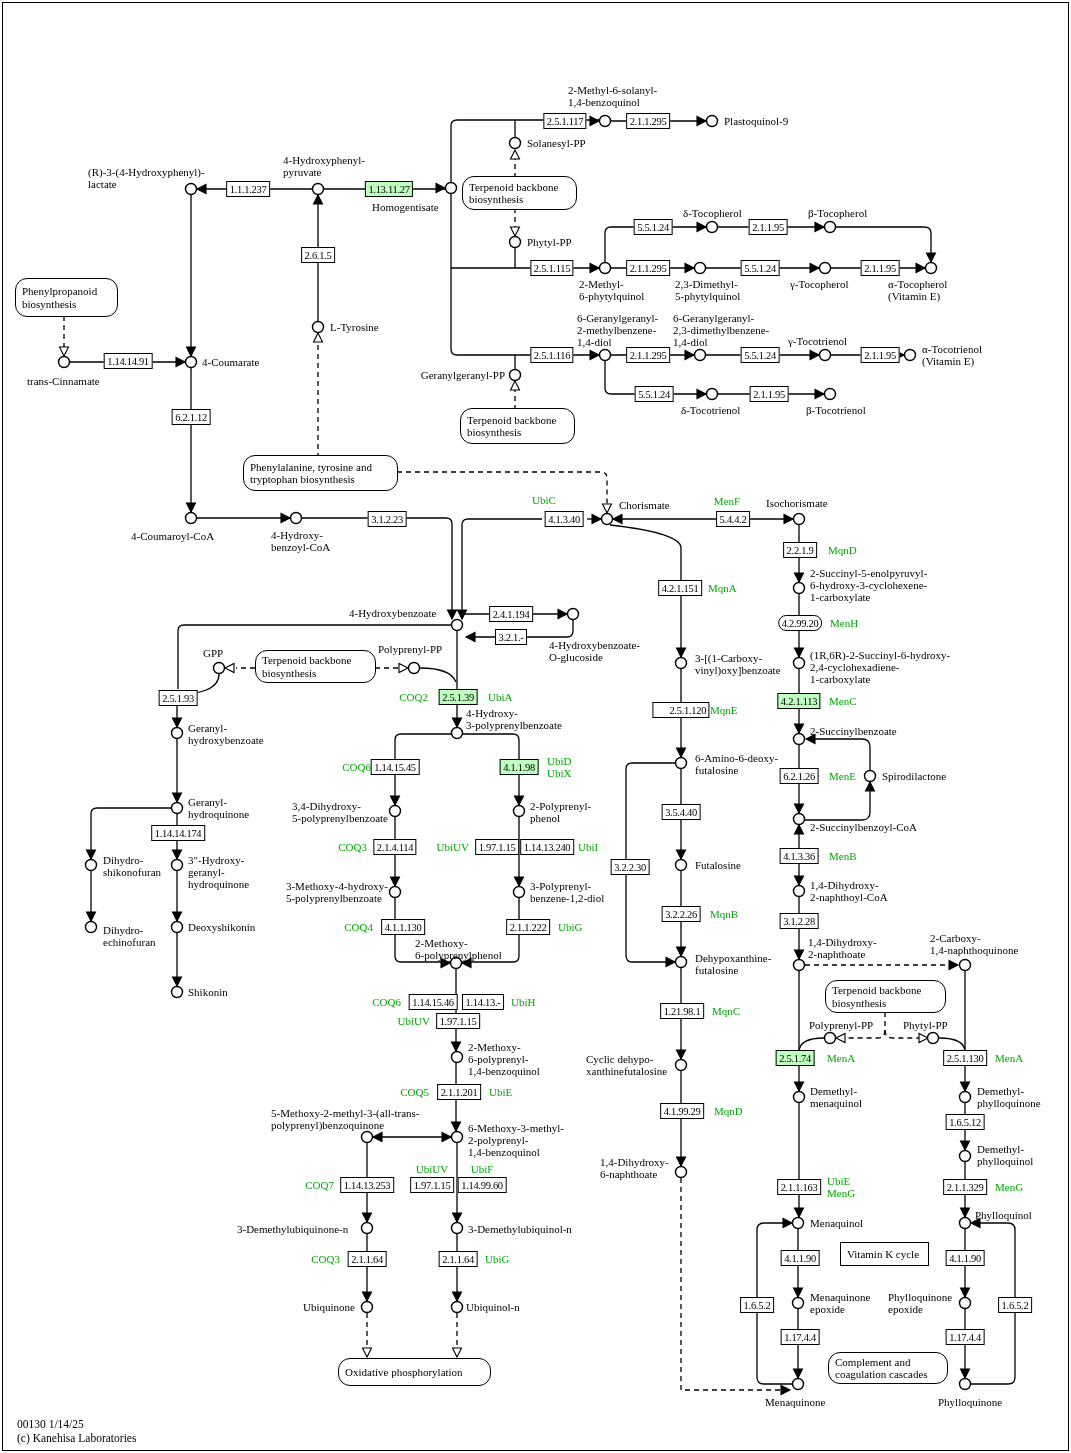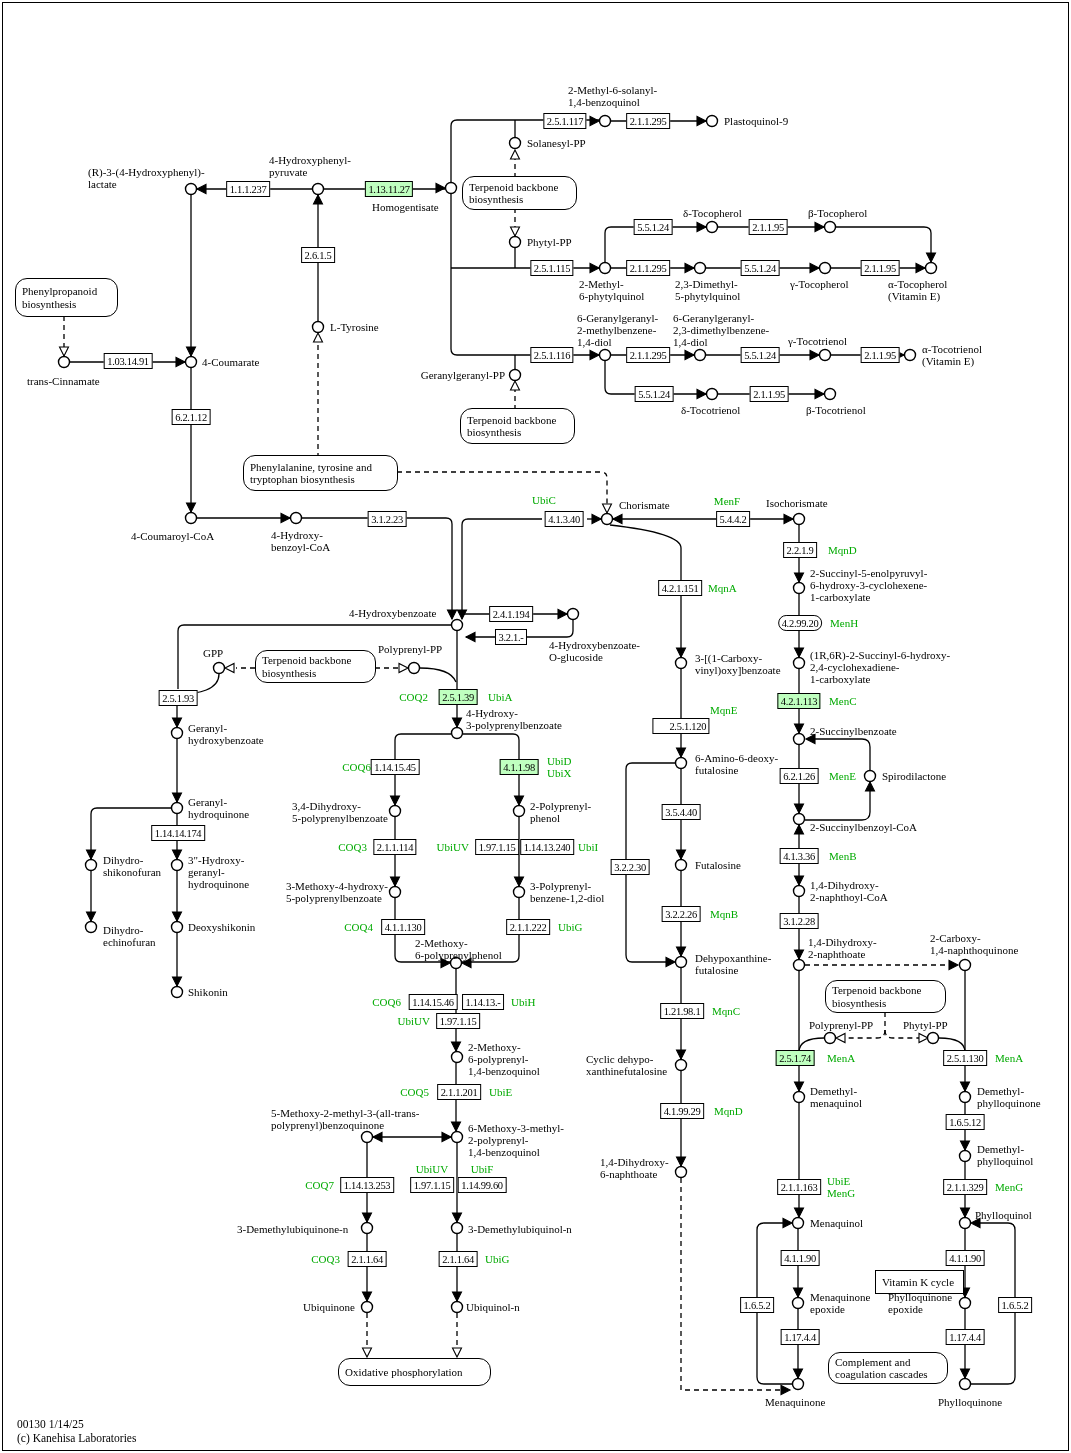--- a/index.html
+++ b/index.html
@@ -278,21 +278,21 @@
       <circle cx="965" cy="1223" r="5.5" fill="#fff" stroke="#000000" stroke-width="1.4"></circle>
       <circle cx="798" cy="1303" r="5.5" fill="#fff" stroke="#000000" stroke-width="1.4"></circle>
       <circle cx="965" cy="1303" r="5.5" fill="#fff" stroke="#000000" stroke-width="1.4"></circle>
       <circle cx="798" cy="1384" r="5.5" fill="#fff" stroke="#000000" stroke-width="1.4"></circle>
       <circle cx="965" cy="1384" r="5.5" fill="#fff" stroke="#000000" stroke-width="1.4"></circle>
     </svg>
   <div id="layers">
       <div class="ebox" style="left: 248px; top: 189px;">1.1.1.237</div>
       <div class="ebox green" style="left: 389px; top: 189px;">1.13.11.27</div>
       <div class="ebox" style="left: 318px; top: 255px;">2.6.1.5</div>
-      <div class="ebox" style="left: 128px; top: 361px;">1.03.14.91</div>
+      <div class="ebox" style="left: 128px; top: 361px;">1.14.14.91</div>
       <div class="ebox" style="left: 191px; top: 417px;">6.2.1.12</div>
       <div class="ebox" style="left: 565px; top: 121px;">2.5.1.117</div>
       <div class="ebox" style="left: 648px; top: 121px;">2.1.1.295</div>
       <div class="ebox" style="left: 653px; top: 227px;">5.5.1.24</div>
       <div class="ebox" style="left: 768px; top: 227px;">2.1.1.95</div>
       <div class="ebox" style="left: 552px; top: 268px;">2.5.1.115</div>
       <div class="ebox" style="left: 648px; top: 268px;">2.1.1.295</div>
       <div class="ebox" style="left: 760px; top: 268px;">5.5.1.24</div>
       <div class="ebox" style="left: 880px; top: 268px;">2.1.1.95</div>
       <div class="ebox" style="left: 552px; top: 355px;">2.5.1.116</div>
@@ -304,28 +304,28 @@
       <div class="ebox" style="left: 387px; top: 519px;">3.1.2.23</div>
       <div class="ebox" style="left: 564px; top: 519px;">4.1.3.40</div>
       <div class="ebox" style="left: 733px; top: 519px;">5.4.4.2</div>
       <div class="ebox" style="left: 800px; top: 550px;">2.2.1.9</div>
       <div class="ebox" style="left: 680px; top: 588px;">4.2.1.151</div>
       <div class="ebox" style="left: 800px; top: 623px; border-radius: 8px;">4.2.99.20</div>
       <div class="ebox" style="left: 511px; top: 614px;">2.4.1.194</div>
       <div class="ebox" style="left: 511px; top: 637px;">3.2.1.-</div>
       <div class="ebox" style="left: 178px; top: 698px;">2.5.1.93</div>
       <div class="ebox green" style="left: 458px; top: 697px;">2.5.1.39</div>
-      <div class="ebox" style="left: 681px; top: 726px; padding-left: 16px;">2.5.1.120</div>
+      <div class="ebox" style="left: 681px; top: 710px; padding-left: 16px;">2.5.1.120</div>
       <div class="ebox green" style="left: 799px; top: 701px;">4.2.1.113</div>
       <div class="ebox" style="left: 395px; top: 767px;">1.14.15.45</div>
       <div class="ebox green" style="left: 519px; top: 767px;">4.1.1.98</div>
       <div class="ebox" style="left: 799px; top: 776px;">6.2.1.26</div>
       <div class="ebox" style="left: 681px; top: 812px;">3.5.4.40</div>
       <div class="ebox" style="left: 178px; top: 833px;">1.14.14.174</div>
-      <div class="ebox" style="left: 395px; top: 847px;">2.1.1.114</div>
+      <div class="ebox" style="left: 395px; top: 847px;">2.1.4.114</div>
       <div class="ebox" style="left: 497px; top: 847px;">1.97.1.15</div>
       <div class="ebox" style="left: 547px; top: 847px;">1.14.13.240</div>
       <div class="ebox" style="left: 799px; top: 856px;">4.1.3.36</div>
       <div class="ebox" style="left: 630px; top: 867px;">3.2.2.30</div>
       <div class="ebox" style="left: 681px; top: 914px;">3.2.2.26</div>
       <div class="ebox" style="left: 799px; top: 921px;">3.1.2.28</div>
       <div class="ebox" style="left: 403px; top: 927px;">4.1.1.130</div>
       <div class="ebox" style="left: 528px; top: 927px;">2.1.1.222</div>
       <div class="ebox" style="left: 433px; top: 1002px;">1.14.15.46</div>
       <div class="ebox" style="left: 483px; top: 1002px;">1.14.13.-</div>
@@ -381,21 +381,21 @@
       <div class="gene end" style="left: 430px; top: 1015px;">UbiUV</div>
       <div class="gene end" style="left: 429px; top: 1086px;">COQ5</div>
       <div class="gene start" style="left: 489px; top: 1086px;">UbiE</div>
       <div class="gene end" style="left: 334px; top: 1179px;">COQ7</div>
       <div class="gene middle" style="left: 432px; top: 1163px;">UbiUV</div>
       <div class="gene middle" style="left: 482px; top: 1163px;">UbiF</div>
       <div class="gene end" style="left: 340px; top: 1253px;">COQ3</div>
       <div class="gene start" style="left: 485px; top: 1253px;">UbiG</div>
       <div class="lbl start" style="left: 88px; top: 166px;">(R)-3-(4-Hydroxyphenyl)-
 lactate</div>
-      <div class="lbl start" style="left: 269px; top: 154px;">4-Hydroxyphenyl-
+      <div class="lbl start" style="left: 283px; top: 154px;">4-Hydroxyphenyl-
 pyruvate</div>
       <div class="lbl start" style="left: 372px; top: 201px;">Homogentisate</div>
       <div class="lbl start" style="left: 330px; top: 321px;">L-Tyrosine</div>
       <div class="lbl start" style="left: 27px; top: 375px;">trans-Cinnamate</div>
       <div class="lbl start" style="left: 202px; top: 356px;">4-Coumarate</div>
       <div class="lbl start" style="left: 131px; top: 530px;">4-Coumaroyl-CoA</div>
       <div class="lbl start" style="left: 271px; top: 529px;">4-Hydroxy-
 benzoyl-CoA</div>
       <div class="lbl start" style="left: 619px; top: 499px;">Chorismate</div>
       <div class="lbl start" style="left: 766px; top: 497px;">Isochorismate</div>
@@ -517,17 +517,17 @@
 tryptophan biosynthesis</div>
       <div class="pbox rounded" style="left: 15px; top: 278px; width: 103px; height: 39px;">Phenylpropanoid
 biosynthesis</div>
       <div class="pbox rounded" style="left: 255px; top: 650px; width: 121px; height: 33px;">Terpenoid backbone
 biosynthesis</div>
       <div class="pbox rounded" style="left: 825px; top: 980px; width: 121px; height: 33px;">Terpenoid backbone
 biosynthesis</div>
       <div class="pbox rounded" style="left: 338px; top: 1358px; width: 153px; height: 28px;">Oxidative phosphorylation</div>
       <div class="pbox rounded" style="left: 828px; top: 1352px; width: 120px; height: 32px;">Complement and
 coagulation cascades</div>
-      <div class="pbox" style="left: 875px; top: 1242px; width: 89px; height: 24px; margin-top: 28px;">Vitamin K cycle</div>
+      <div class="pbox" style="left: 840px; top: 1242px; width: 89px; height: 24px;">Vitamin K cycle</div>
     </div>
   <div id="footer"><span>00130 1/14/25</span>
 <span>(c) Kanehisa Laboratories</span></div>
 </div>
 
 </body></html>

